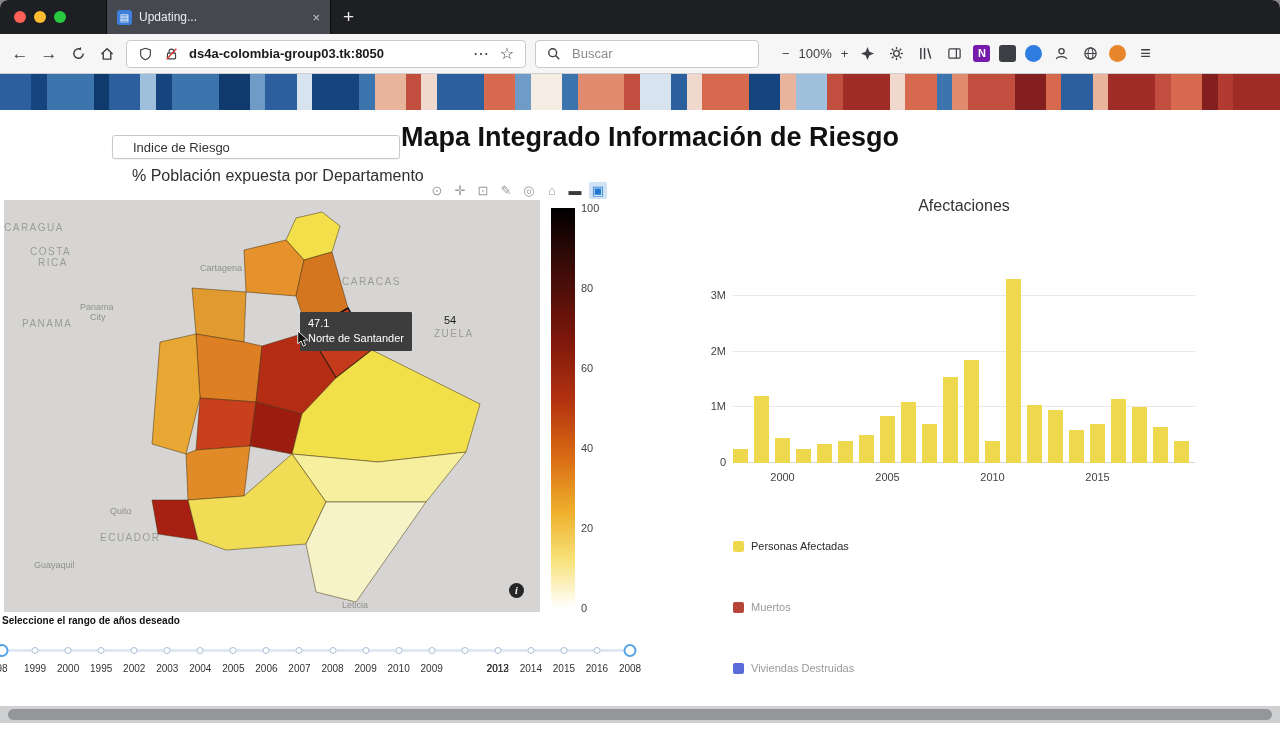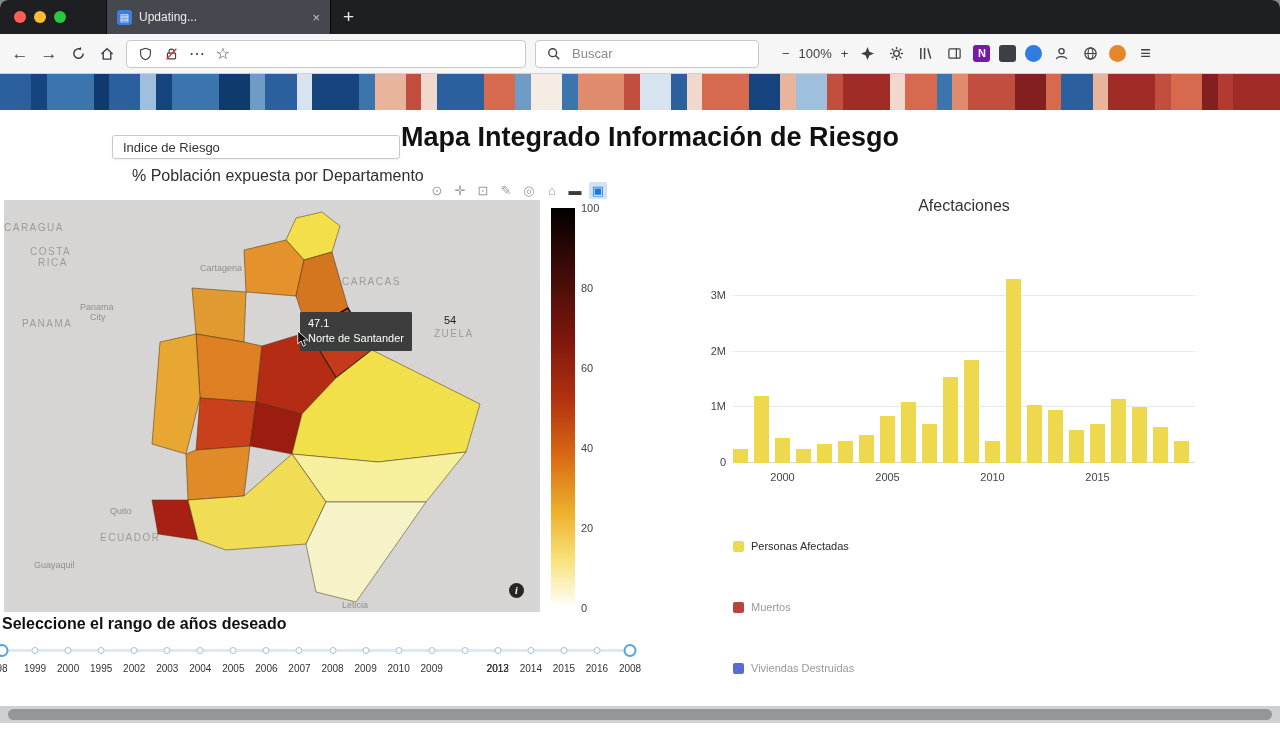--- a/index.html
+++ b/index.html
@@ -33,21 +33,21 @@
   .blue-ext { background:#2f7de1; }
   .orange-ext { background:#e8862c; }
   .menu-glyph { font-size:18px; }
 
   
   .stripes { height:36px; display:flex; width:100%; }
   .stripe { height:100%; min-width:2px; }
 
   
   .app { position:relative; height:621px; background:#fff; overflow:hidden; color:#111; }
-  .dropdown { position:absolute; left:112px; top:25px; width:288px; height:24px; border:1px solid #c8c8c8; border-radius:3px; background:#fff; display:flex; align-items:center; padding:0 10px; font-size:13px; color:#333; box-shadow:0 1px 2px rgba(0,0,0,.06); }
+  .dropdown { position:absolute; left:112px; top:25px; width:288px; height:24px; border:1px solid #c8c8c8; border-radius:3px; background:#fff; display:flex; align-items:center; padding:0 20px; font-size:13px; color:#333; box-shadow:0 1px 2px rgba(0,0,0,.06); }
   .page-title { position:absolute; left:330px; top:12px; width:640px; text-align:center; font-size:27px; font-weight:bold; color:#111; }
   .map-subtitle { position:absolute; left:132px; top:57px; font-size:16px; color:#2f2f2f; }
 
   .modebar { position:absolute; left:428px; top:72px; display:flex; gap:5px; z-index:5; }
   .modebar-btn { width:18px; height:17px; display:flex; align-items:center; justify-content:center; font-size:13px; color:#9a9a9a; }
   .modebar-btn.dark { color:#3a3a3a; }
   .modebar-btn.active { background:#cfe3f5; color:#1f78d1; border-radius:2px; }
 
   .map { position:absolute; left:4px; top:90px; width:536px; height:412px; background:#d6d5d3; overflow:hidden; }
   .map svg { position:absolute; left:0; top:0; }
@@ -69,21 +69,21 @@
   .bar { position:absolute; bottom:0; }
   .ytick { position:absolute; left:0; width:38px; text-align:right; font-size:11px; color:#444; }
   .xtick { position:absolute; top:276px; transform:translateX(-50%); font-size:11px; color:#444; }
   .legend { position:absolute; left:45px; top:302px; display:flex; gap:55px; font-size:11px; }
   .legend-col { display:flex; flex-direction:column; gap:6px; }
   .legend-item { display:flex; align-items:center; gap:7px;margin-top:43px; }
   .swatch { width:11px; height:11px; border-radius:2px; flex:0 0 auto; }
   .legend-item .lab { color:#999; }
   .legend-item.active .lab { color:#2a2a2a; }
 
-  .slider-label { position:absolute; left:2px; top:505px; font-size:16px; font-weight:bold; color:#111; }
+  .slider-label { position:absolute; left:2px; top:505px; font-size:10px; font-weight:bold; color:#111; }
   .slider { position:absolute; left:2px; top:530px; width:632px; height:34px; }
   .rail { position:absolute; left:0; right:0; top:9px; height:3px; background:#dfe8f3; border-radius:2px; }
   .dot { position:absolute; top:7px; width:7px; height:7px; border-radius:50%; background:#fff; border:1px solid #a9c0da; transform:translateX(-50%); }
   .dot.handle { width:13px; height:13px; top:4px; border:2px solid #57a2e5; }
   .slider-mark { position:absolute; top:23px; transform:translateX(-50%); font-size:10px; color:#333; white-space:nowrap; }
 
   .scroll-track { position:absolute; left:0; top:596px; width:1280px; height:17px; background:#cfd0d2; }
   .scroll-thumb { position:absolute; left:8px; top:599px; width:1264px; height:11px; border-radius:6px; background:#95969a; }
 </style>
 </head>
@@ -126,20 +126,21 @@
             <path d="M8 1 L14 3 V8 C14 12 11 14 8 15 C5 14 2 12 2 8 V3 Z" fill="none" stroke="currentColor" stroke-width="1.4"></path>
           </svg>
       </span>
       <span class="nav-icon">
         <svg width="13" height="14" viewBox="0 0 16 16">
             <rect x="3" y="7" width="10" height="7" rx="1" fill="none" stroke="currentColor" stroke-width="1.4"></rect>
             <path d="M5 7 V5 a3 3 0 0 1 6 0 V7" fill="none" stroke="currentColor" stroke-width="1.4"></path>
             <line x1="2" y1="14.5" x2="14" y2="1.5" stroke="#d83a34" stroke-width="1.7"></line>
           </svg>
       </span>
+      <input value="ds4a-colombia-group03.tk:8050" style="">
       <span class="nav-icon">⋯</span>
       <span class="nav-icon">☆</span>
     </div>
 
     <div class="searchbar">
       <span class="nav-icon">
         <svg width="14" height="14" viewBox="0 0 16 16">
             <circle cx="6.5" cy="6.5" r="4.5" fill="none" stroke="currentColor" stroke-width="1.6"></circle>
             <line x1="10" y1="10" x2="14" y2="14" stroke="currentColor" stroke-width="1.6"></line>
           </svg>

